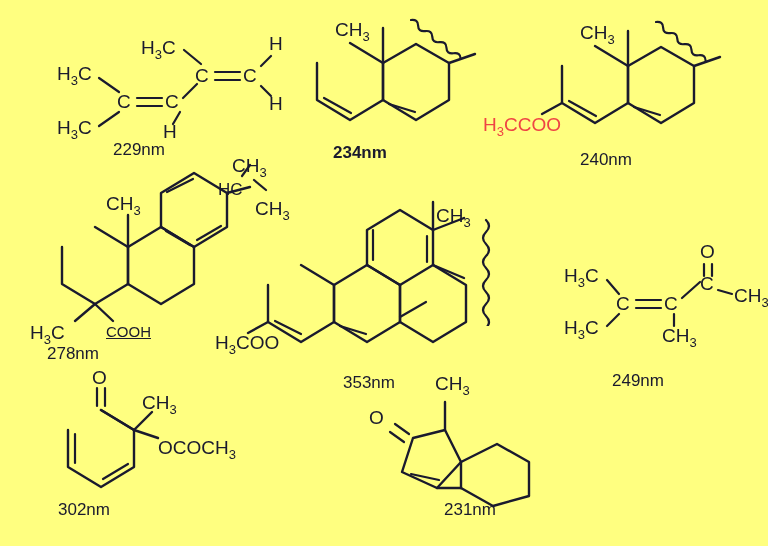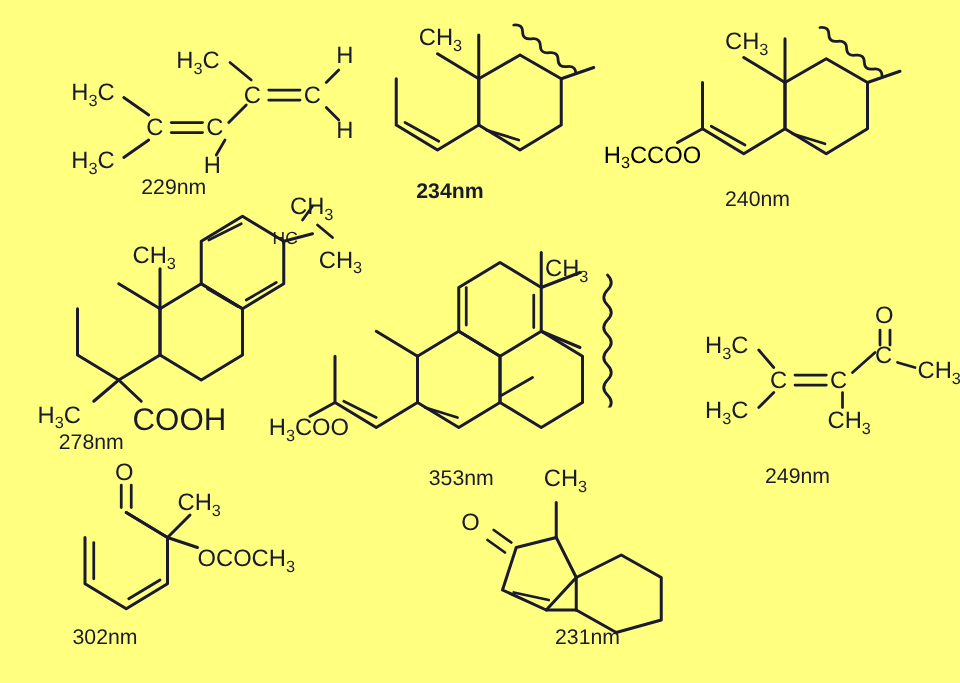--- a/index.html
+++ b/index.html
@@ -157,21 +157,21 @@
       <line class="bond" x1="88" y1="58" x2="88" y2="23"></line>
       <text class="atom" x="40" y="31">CH<tspan class="sub" dy="5">3</tspan></text>
 
       <path class="wavy" d="M116,14 q5,-5 9,0 q4,5 9,0 q5,-5 9,0 q4,5 9,0 q5,-5 9,0 q4,5 9,0 q5,-5 9,0" transform="rotate(38 116 14)"></path>
       <line class="bond" x1="154" y1="58" x2="180" y2="49"></line>
 
       <line class="bond" x1="22" y1="95" x2="2" y2="106"></line>
     </svg>
   </div>
   <div class="label" style="left:483px; top:114px;">
-    <span style="font-size:19px; color:#000000;">H<sub style="font-size:13px;">3</sub>CCOO</span>
+    <span style="font-size:19px; color:#ef4444;">H<sub style="font-size:13px;">3</sub>CCOO</span>
   </div>
   <div class="label" style="left:580px; top:150px;">240nm</div>
 
   <div class="struct" style="left:50px; top:185px;">
     <svg width="220" height="155" viewBox="0 0 220 155">
 
       <polyline class="bond" points="12,62 12,99 45,119 78,99 78,62 45,42"></polyline>
 
       <polyline class="bond" points="78,99 111,119 144,99 144,62 111,42 78,62"></polyline>
       <line class="bond" x1="78" y1="62" x2="78" y2="99"></line>
@@ -189,25 +189,25 @@
       <line class="bond" x1="45" y1="119" x2="25" y2="136"></line>
       <line class="bond" x1="45" y1="119" x2="63" y2="136"></line>
 
       <line class="bond" x1="177" y1="8" x2="200" y2="2"></line>
     </svg>
   </div>
   <div class="label" style="left:30px; top:322px;">
     <span style="font-size:19px;">H<sub style="font-size:13px;">3</sub>C</span>
   </div>
   <div class="label" style="left:106px; top:322px;">
-    <span style="font-size:25px;">COOH</span>
+    <span style="font-size:15px;text-decoration:underline;">COOH</span>
   </div>
 
   <div class="label" style="left:218px; top:180px;">
-    <span style="font-size:14px;">HC</span>
+    <span style="font-size:17px;">HC</span>
   </div>
   <div class="label" style="left:232px; top:155px;">
     <span style="font-size:19px;">CH<sub style="font-size:13px;">3</sub></span>
   </div>
   <div class="label" style="left:255px; top:198px;">
     <span style="font-size:19px;">CH<sub style="font-size:13px;">3</sub></span>
   </div>
   <svg style="position:absolute; left:228px; top:168px; width:60px; height:48px; overflow:visible;">
     <line class="bond-thin" x1="14" y1="8" x2="22" y2="-3"></line>
     <line class="bond-thin" x1="26" y1="12" x2="38" y2="22"></line>

